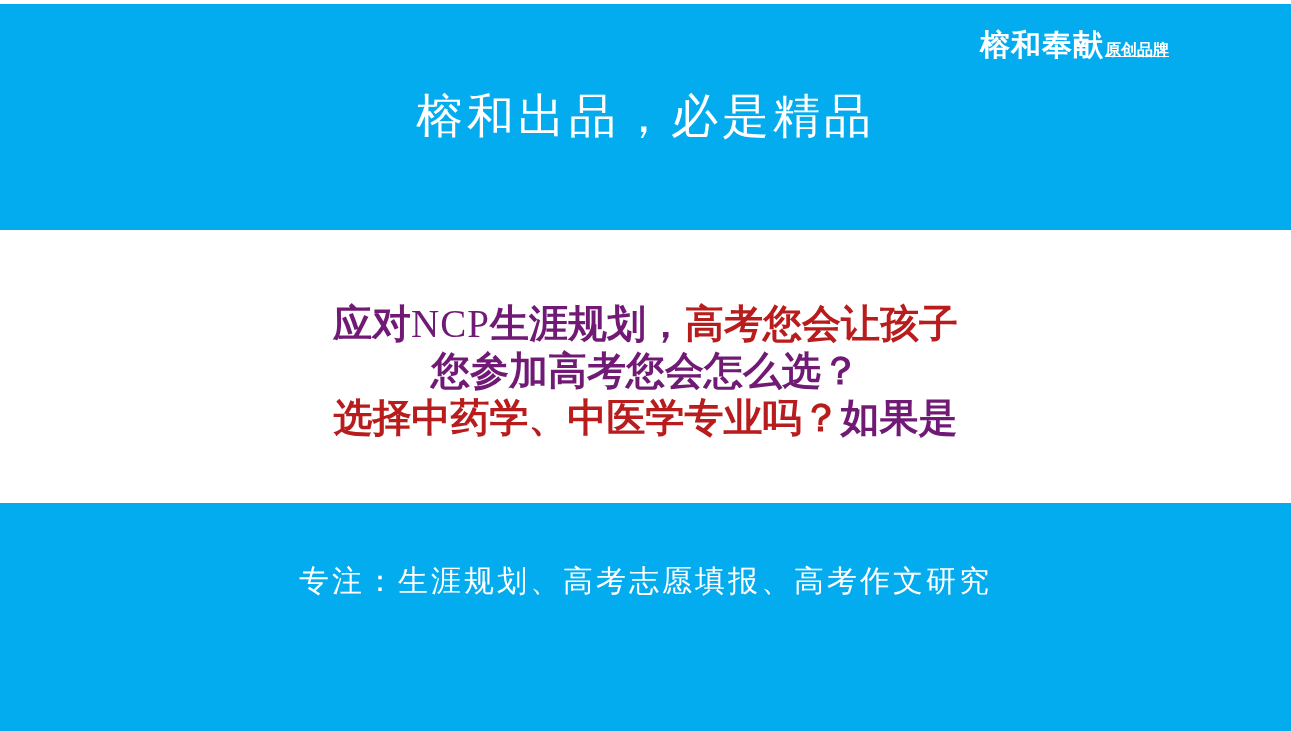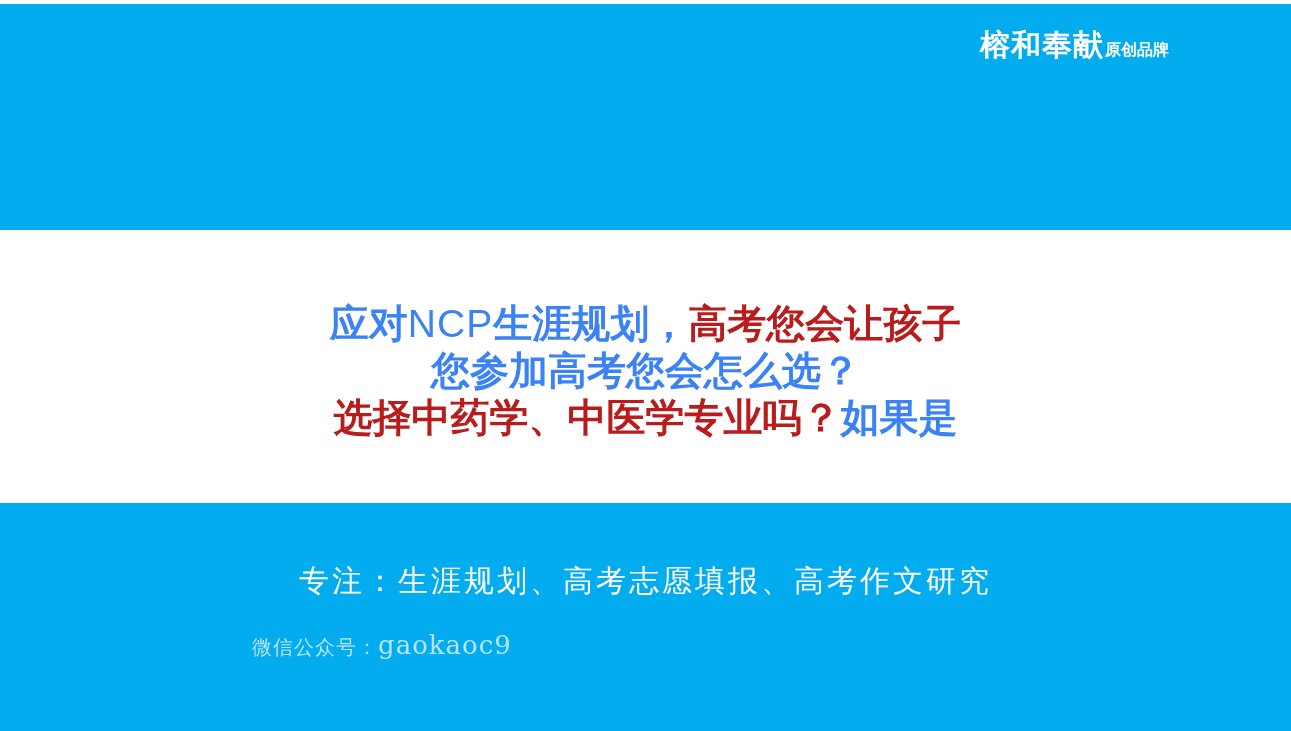--- a/index.html
+++ b/index.html
@@ -68,20 +68,21 @@
   }
   .brand-sub {
     font-family: "DejaVu Sans", sans-serif;
     font-size: 16px;
     font-weight: bold;
     color: #ffffff;
     line-height: 1;
     margin-left: 1px;
     position: relative;
     top: -2px;
+    text-decoration: underline;
   }
 
   
   .headline {
     position: absolute;
     top: 88px;
     left: 0;
     width: 1291px;
     text-align: center;
     font-family: "DejaVu Sans", sans-serif;
@@ -102,24 +103,24 @@
     text-align: center;
     font-family: "DejaVu Sans", sans-serif;
     font-size: 39px;
     font-weight: bold;
     line-height: 47px;
     white-space: nowrap;
   }
   .question .ln {
     display: block;
   }
-  .t-blue { color: #3b82f6; }
+  .t-blue { color: #701a75; }
   .t-red  { color: #b91c1c; }
   .t-serif {
-    font-family: Liberation Sans, sans-serif;
+    font-family: Liberation Serif, serif;
     font-weight: normal;
     letter-spacing: 1px;
   }
 
   
   .focus-line {
     position: absolute;
     top: 562px;
     left: 0;
     width: 1291px;
@@ -160,32 +161,30 @@
 
   <div class="band band-top"></div>
   <div class="band band-middle"></div>
   <div class="band band-bottom"></div>
 
   <div class="brand">
     <span class="brand-main">榕和奉献</span>
     <span class="brand-sub">原创品牌</span>
   </div>
 
+  <div class="headline">榕和出品，必是精品</div>
 
   <div class="question">
     <span class="ln">
       <span class="t-blue">应对</span><span class="t-blue t-serif">NCP</span><span class="t-blue">生涯规划，</span><span class="t-red">高考您会让孩子</span>
     </span>
     <span class="ln">
       <span class="t-blue">您参加高考您会怎么选？</span>
     </span>
     <span class="ln">
       <span class="t-red">选择中药学、中医学专业吗？</span><span class="t-blue">如果是</span>
     </span>
   </div>
 
   <div class="focus-line">专注：生涯规划、高考志愿填报、高考作文研究</div>
 
-  <div class="wechat-line">
-    <span class="wechat-label">微信公众号：</span><span class="wechat-handle">gaokaoc9</span>
-  </div>
 
 </div>
 
 </body></html>

